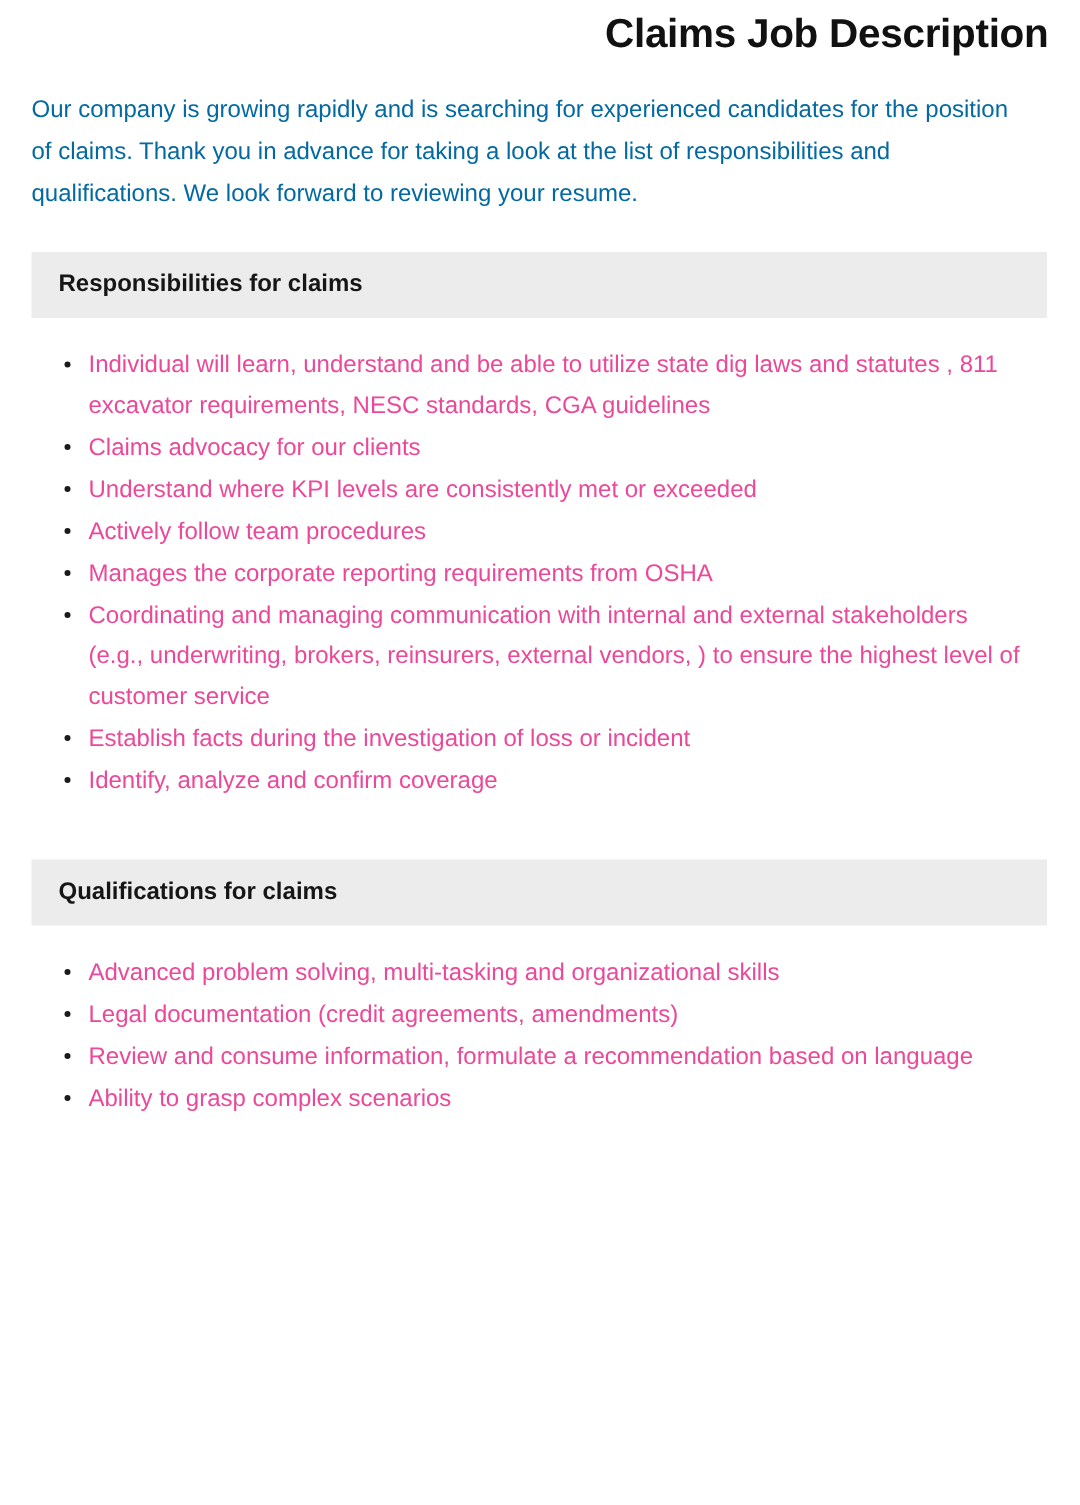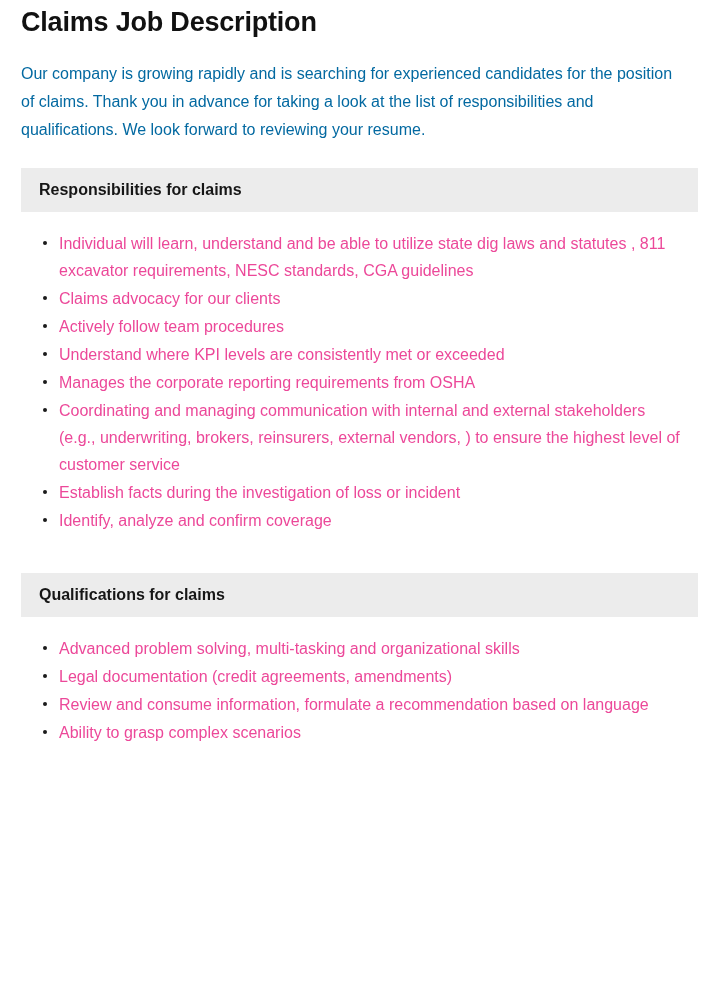--- a/index.html
+++ b/index.html
@@ -15,21 +15,21 @@
     color: #1b1b1b;
     -webkit-font-smoothing: antialiased;
   }
   .page {
     width: 720px;
     padding: 0 21px 10px 21px;
   }
   .doc-title {
     font-size: 27px;
     font-weight: bold;
-    text-align: left;
+    text-align: right;
     letter-spacing: -0.2px;
     line-height: 1.2;
     margin: 0;
     padding: 6px 0 0 0;
     color: #111111;
   }
   .intro {
     font-size: 16px;
     line-height: 28px;
     margin: 22px 0 0 0;
@@ -84,22 +84,22 @@
 
   <h1 class="doc-title">Claims Job Description</h1>
 
   <p class="intro">Our company is growing rapidly and is searching for experienced candidates for the position of claims. Thank you in advance for taking a look at the list of responsibilities and qualifications. We look forward to reviewing your resume.</p>
 
   <div class="section section-responsibilities">
     <div class="section-header">Responsibilities for claims</div>
     <ul class="bullet-list">
         <li><span class="dot"></span><span>Individual will learn, understand and be able to utilize state dig laws and statutes , 811 excavator requirements, NESC standards, CGA guidelines</span></li>
         <li><span class="dot"></span><span>Claims advocacy for our clients</span></li>
+        <li><span class="dot"></span><span>Understand where KPI levels are consistently met or exceeded</span></li>
         <li><span class="dot"></span><span>Actively follow team procedures</span></li>
-        <li><span class="dot"></span><span>Understand where KPI levels are consistently met or exceeded</span></li>
         <li><span class="dot"></span><span>Manages the corporate reporting requirements from OSHA</span></li>
         <li><span class="dot"></span><span>Coordinating and managing communication with internal and external stakeholders (e.g., underwriting, brokers, reinsurers, external vendors, ) to ensure the highest level of customer service</span></li>
         <li><span class="dot"></span><span>Establish facts during the investigation of loss or incident</span></li>
         <li><span class="dot"></span><span>Identify, analyze and confirm coverage</span></li>
       </ul>
   </div>
 
   <div class="section section-qualifications">
     <div class="section-header">Qualifications for claims</div>
     <ul class="bullet-list">

